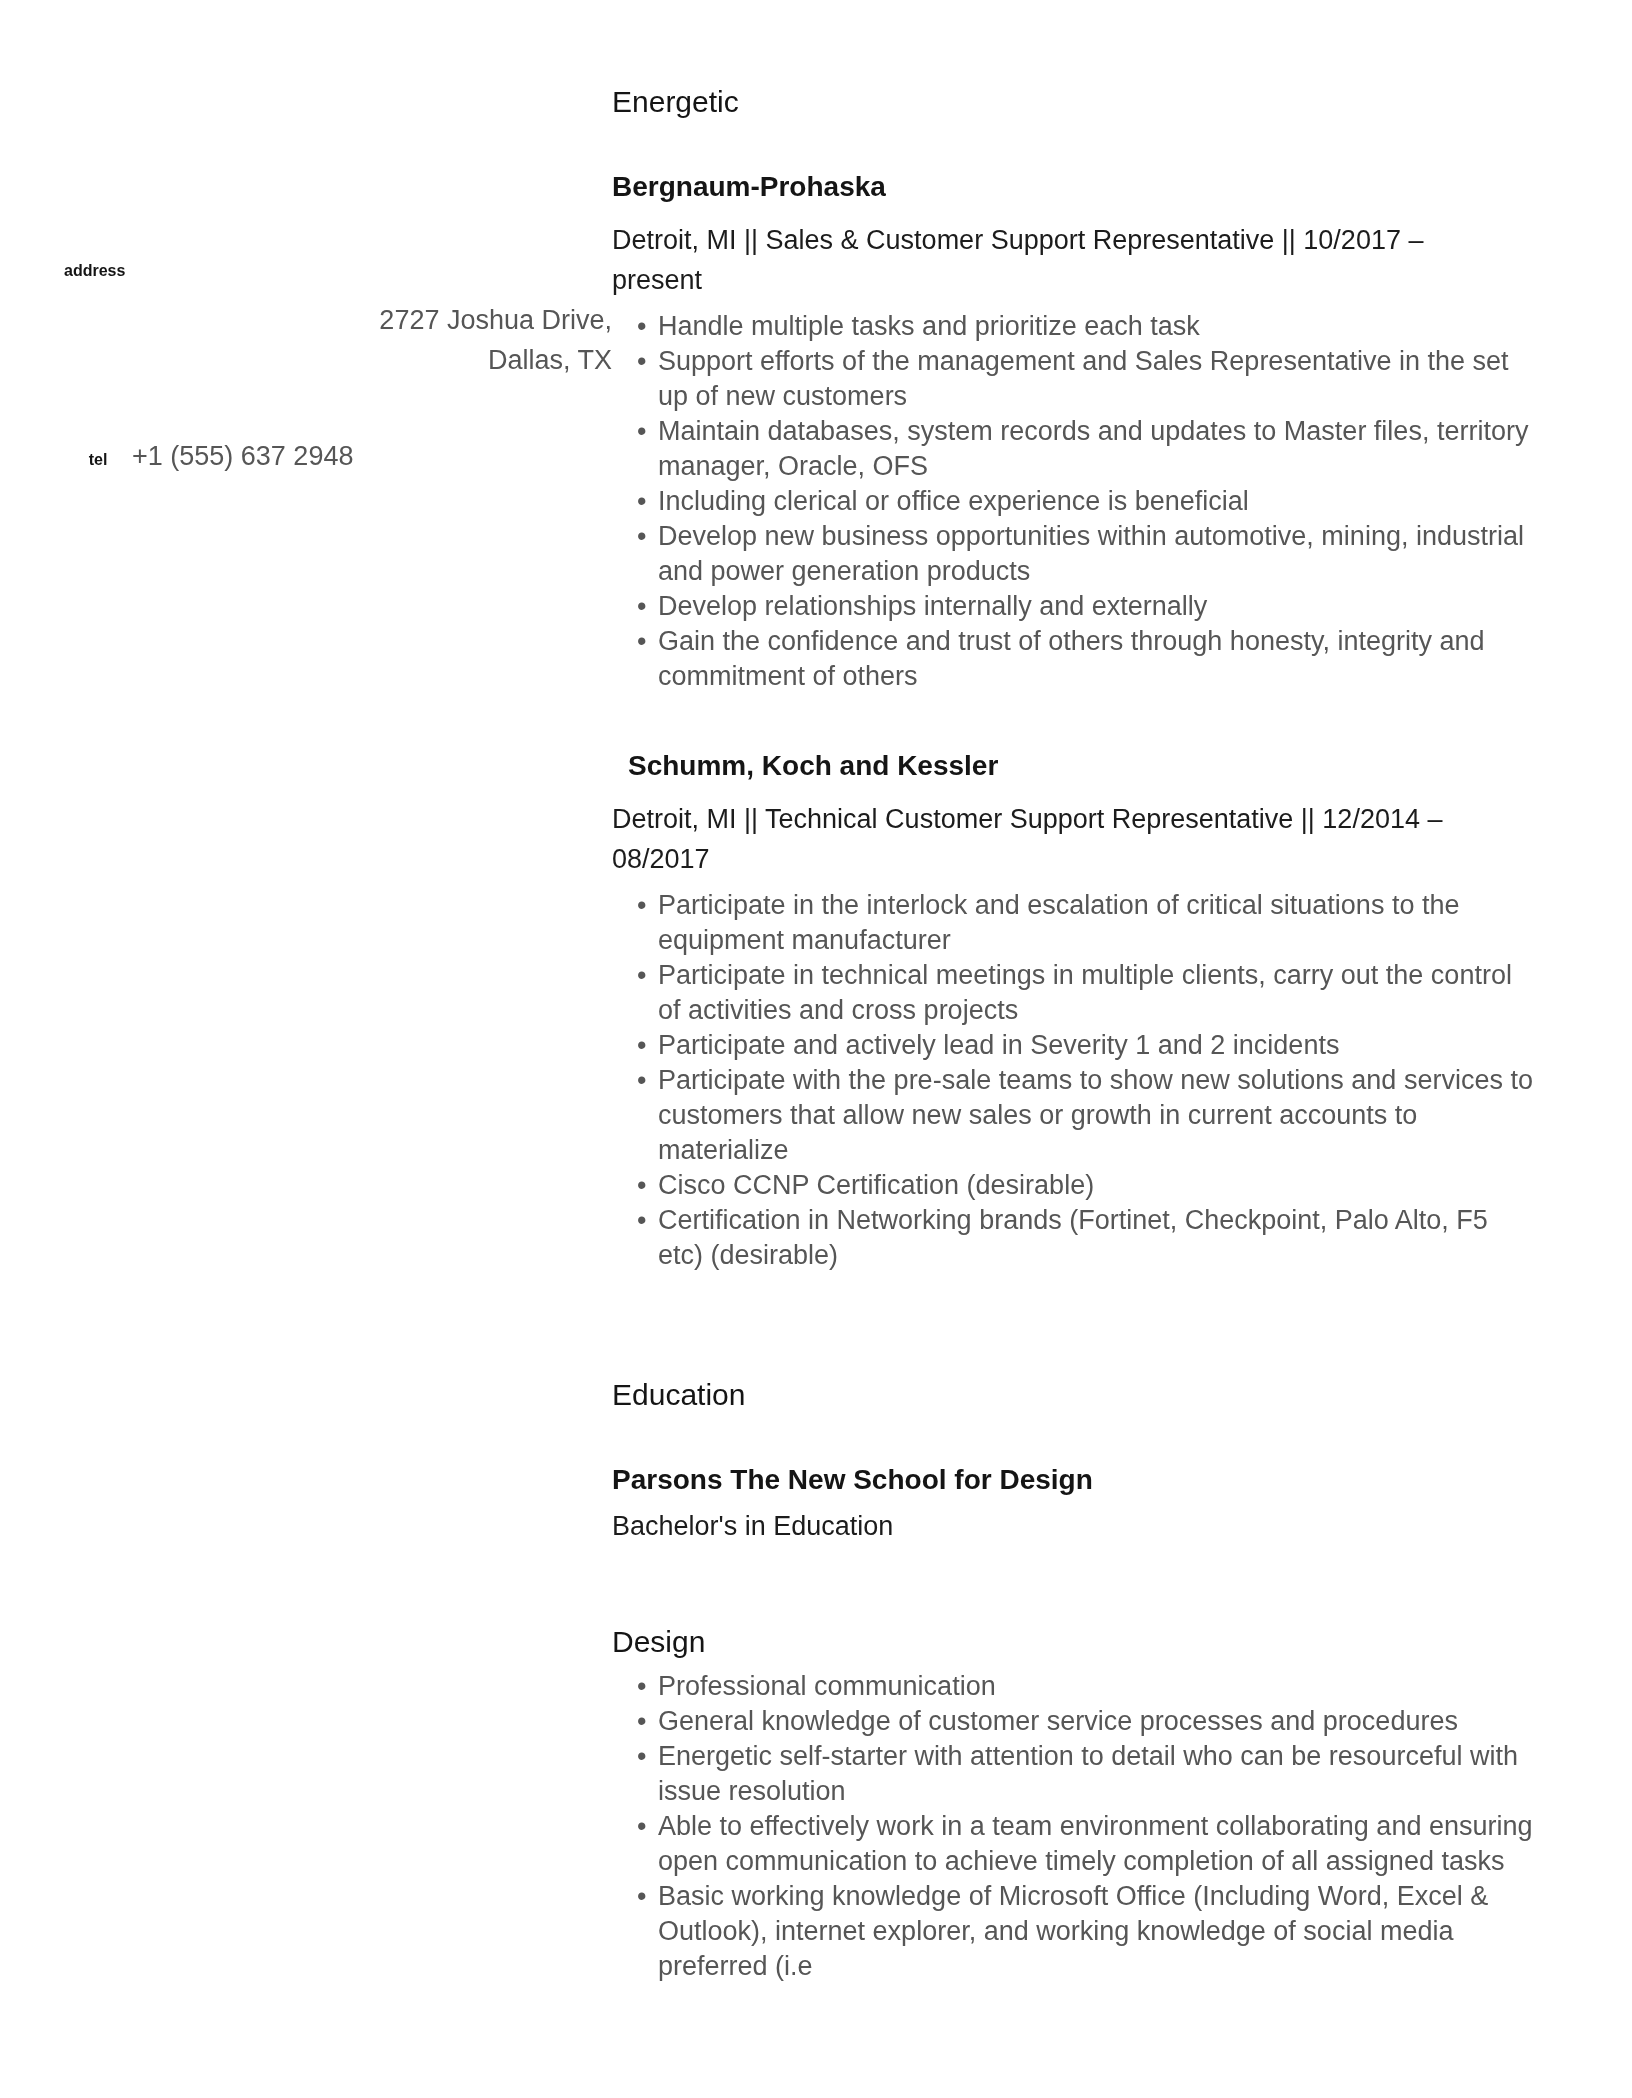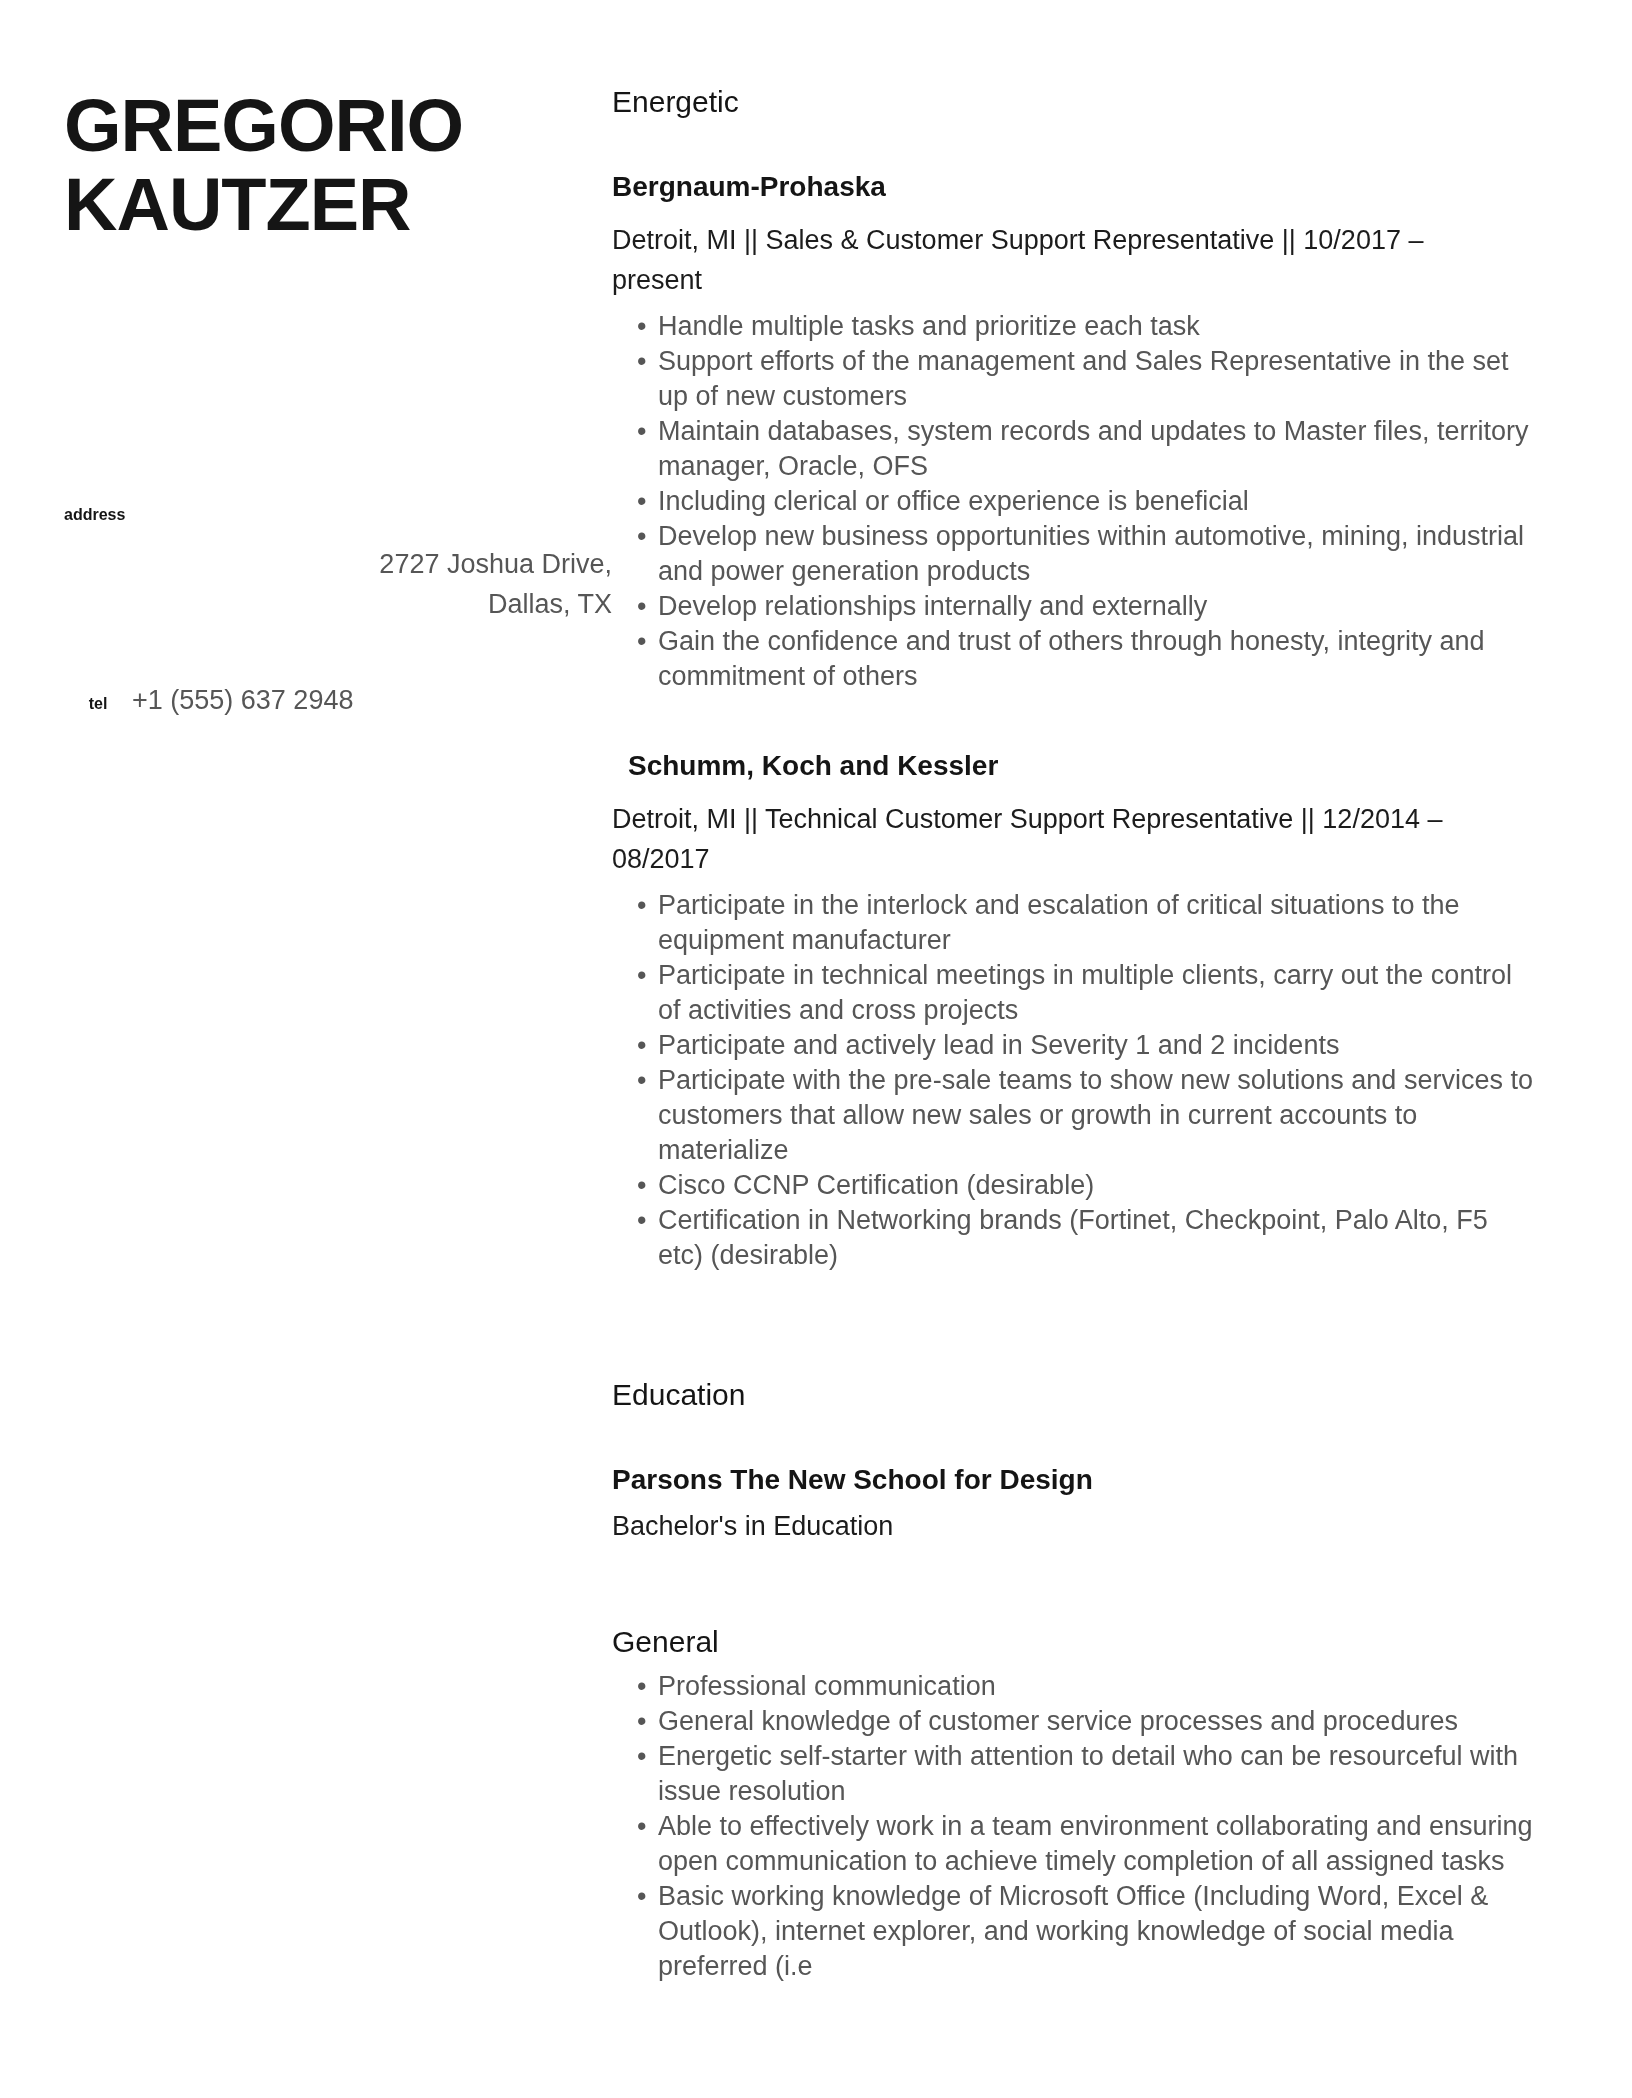--- a/index.html
+++ b/index.html
@@ -110,21 +110,20 @@
     line-height: 40px;
   }
   .skills-list { margin-top: 46px; }
 </style>
 </head>
 <body>
 
 <div class="page">
 
   <aside class="left-col">
-    <h1 class="name">GREGORIO KAUTZER</h1>
 
     <div class="contact">
       <div class="contact-label">address</div>
       <div class="address-lines">
         <div class="contact-value">2727 Joshua Drive,</div>
         <div class="contact-value">Dallas, TX</div>
       </div>
       <div class="tel-row">
         <span class="contact-label">tel</span>
         <span class="contact-value">+1 (555) 637 2948</span>
@@ -175,21 +174,21 @@
           <li>Certification in Networking brands (Fortinet, Checkpoint, Palo Alto, F5 etc) (desirable)</li>
         </ul>
     </section>
 
     <h2 class="section-heading heading-education">Education</h2>
     <section class="education">
       <h3 class="school">Parsons The New School for Design</h3>
       <p class="degree">Bachelor's in Education</p>
     </section>
 
-    <h2 class="section-heading heading-skills">General</h2>
+    <h2 class="section-heading heading-skills">Design</h2>
     <ul class="bullets skills-list">
 
         <li>Professional communication</li>
 
         <li>General knowledge of customer service processes and procedures</li>
 
         <li>Energetic self-starter with attention to detail who can be resourceful with issue resolution</li>
 
         <li>Able to effectively work in a team environment collaborating and ensuring open communication to achieve timely completion of all assigned tasks</li>
 

